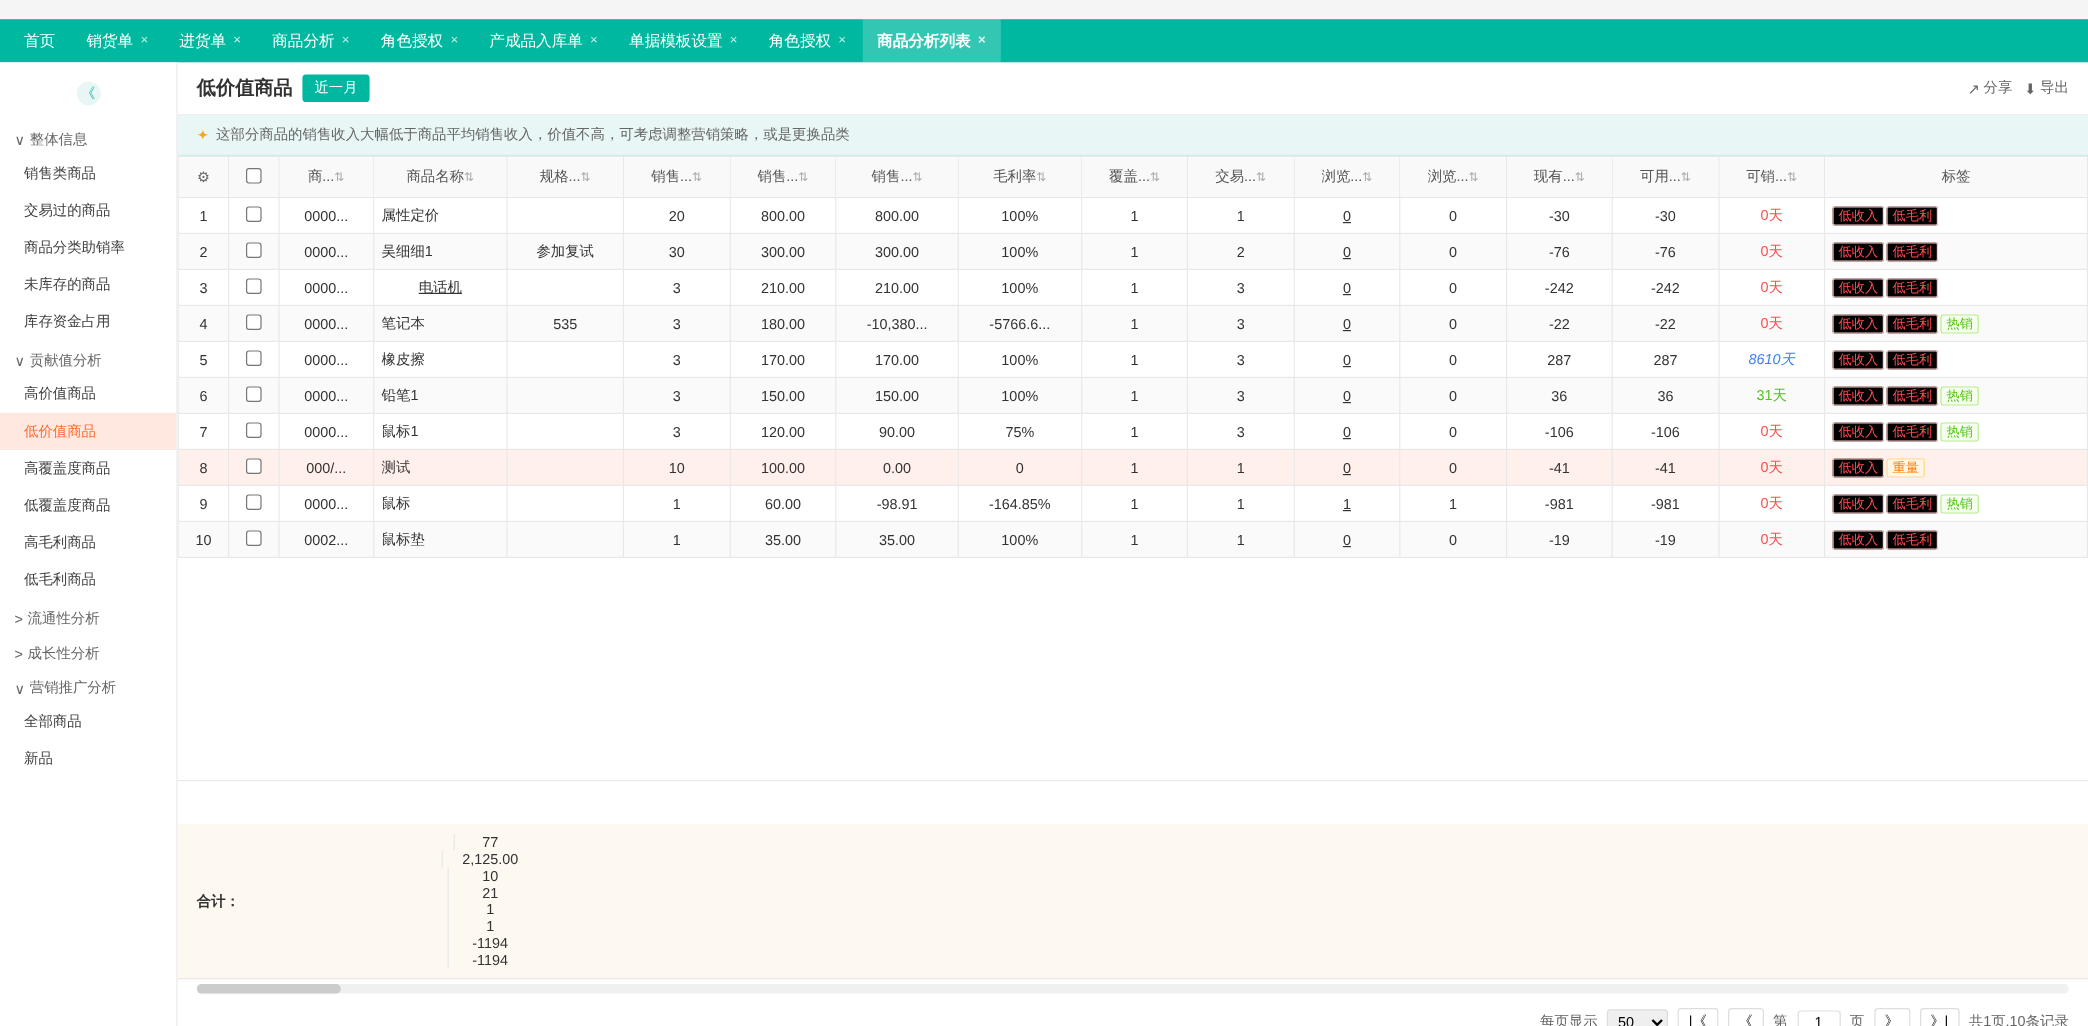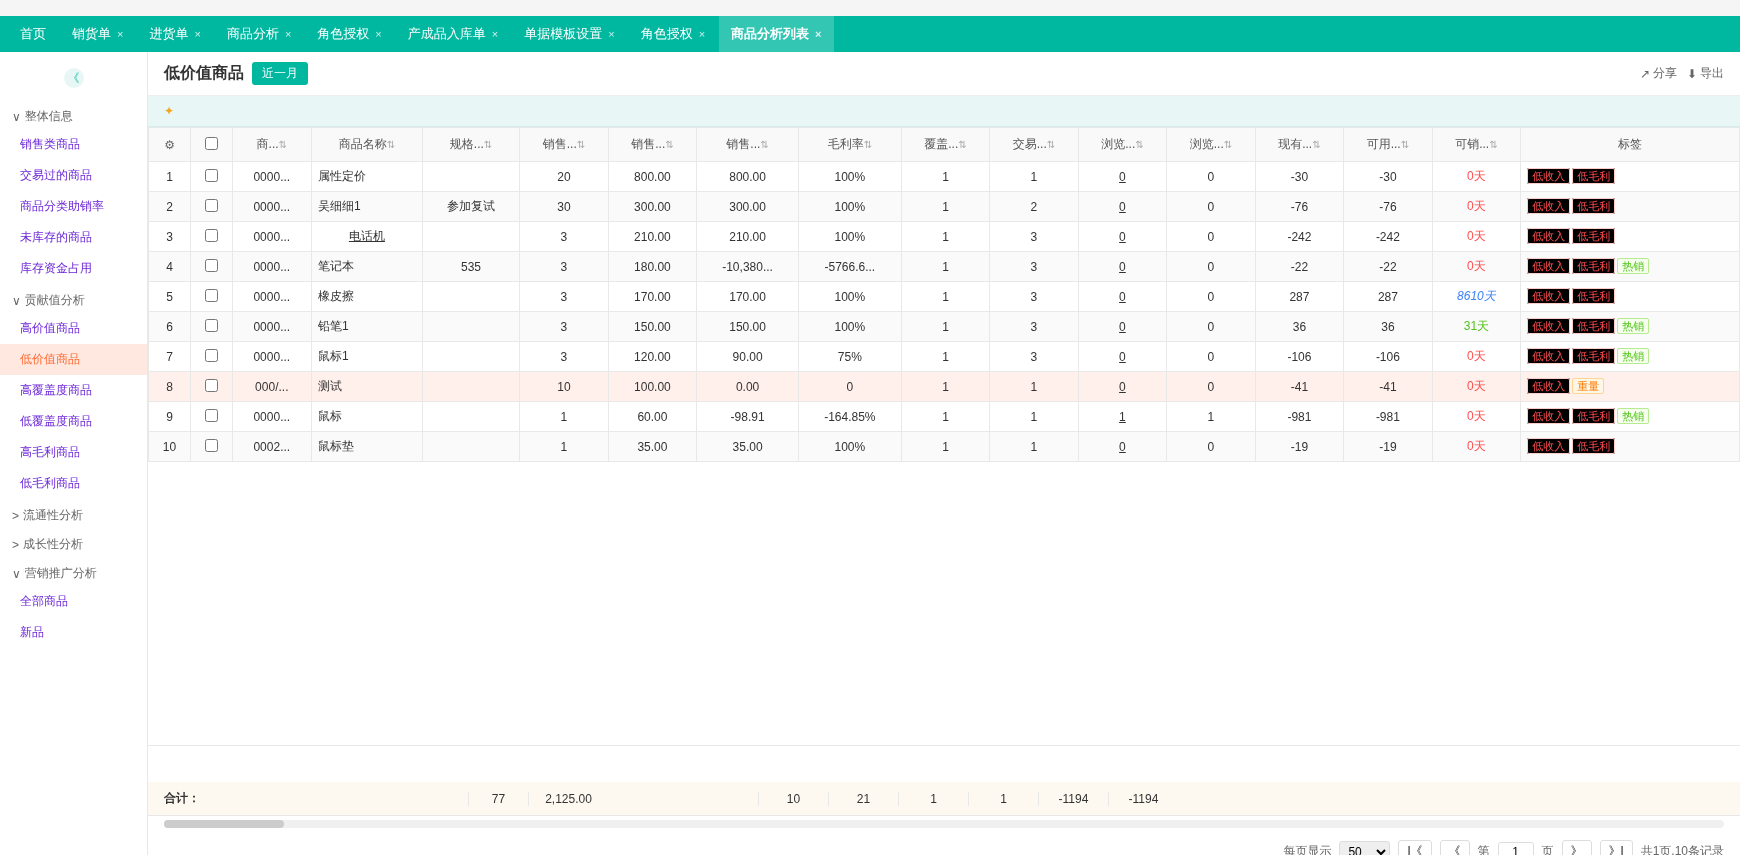--- a/index.html
+++ b/index.html
@@ -43,21 +43,21 @@
       padding: 8px 12px 4px 12px;
       color: #666;
       font-size: 12px;
       display: flex;
       align-items: center;
       gap: 4px;
     }
     .sidebar-item {
       padding: 7px 12px 7px 20px;
       cursor: pointer;
-      color: #6d28d9;
+      color: #404040;
       font-size: 12px;
     }
     .sidebar-item.active { background: #ffe8e0; color: #ff6b35; }
 
     
     .main-content {
       flex: 1;
       display: flex;
       flex-direction: column;
       overflow: hidden;
@@ -366,20 +366,21 @@
         </div>
         <div class="action-link">
           <span>⬇</span>
           <span>导出</span>
         </div>
       </div>
     </div>
 
     <div class="info-banner">
       <span class="star">✦</span>
+      <span>这部分商品的销售收入大幅低于商品平均销售收入，价值不高，可考虑调整营销策略，或是更换品类</span>
     </div>
 
     <div class="table-container">
       <table>
         <thead>
           <tr>
             <th><span class="settings-icon">⚙</span></th>
             <th><input type="checkbox" style=""></th>
             <th>商...<span class="sort-icon">⇅</span></th>
             <th>商品名称<span class="sort-icon">⇅</span></th>
@@ -589,21 +590,21 @@
               <td><span style="color: rgb(255, 77, 79);">0天</span></td>
               <td style="text-align: left;"><span class="tag-red">低收入</span><span class="tag-red">低毛利</span></td>
             </tr>
           </tbody>
       </table>
     </div>
 
     <div class="table-footer">
       <div class="total-row">
         <div class="total-label">合计：</div>
-        <div style="display:flex; align-items:center; gap:0;">
+        <div style="display:flex; align-items:center; gap:0;flex-direction:column;">
           <div class="total-cell" style="width:120px;"></div>
           <div class="total-cell" style="width:60px;">77</div>
           <div class="total-cell" style="width:80px;">2,125.00</div>
           <div class="total-cell" style="width:80px;"></div>
           <div class="total-cell" style="width:70px;"></div>
           <div class="total-cell" style="width:70px;">10</div>
           <div class="total-cell" style="width:70px;">21</div>
           <div class="total-cell" style="width:70px;">1</div>
           <div class="total-cell" style="width:70px;">1</div>
           <div class="total-cell" style="width:70px;">-1194</div>

